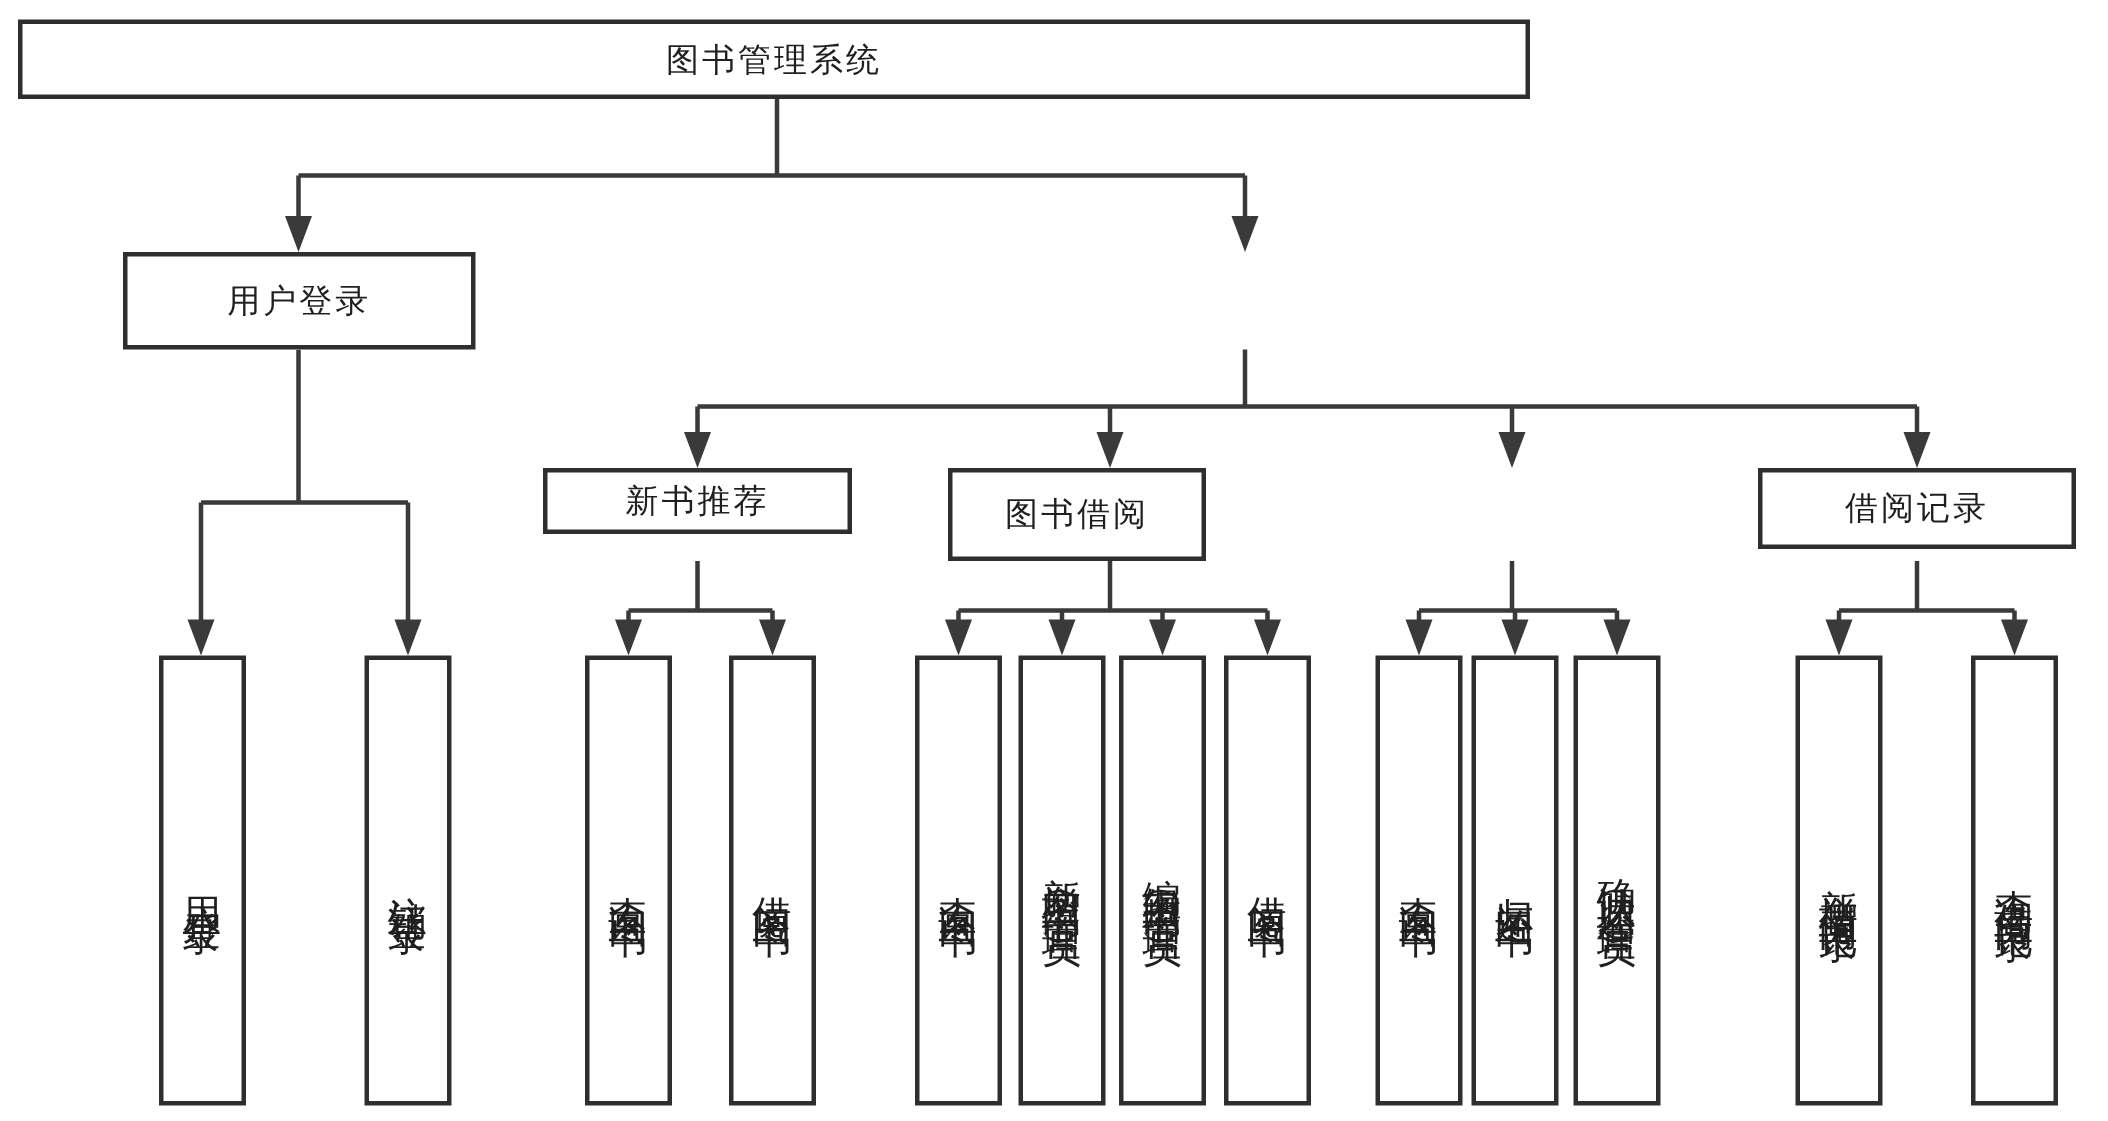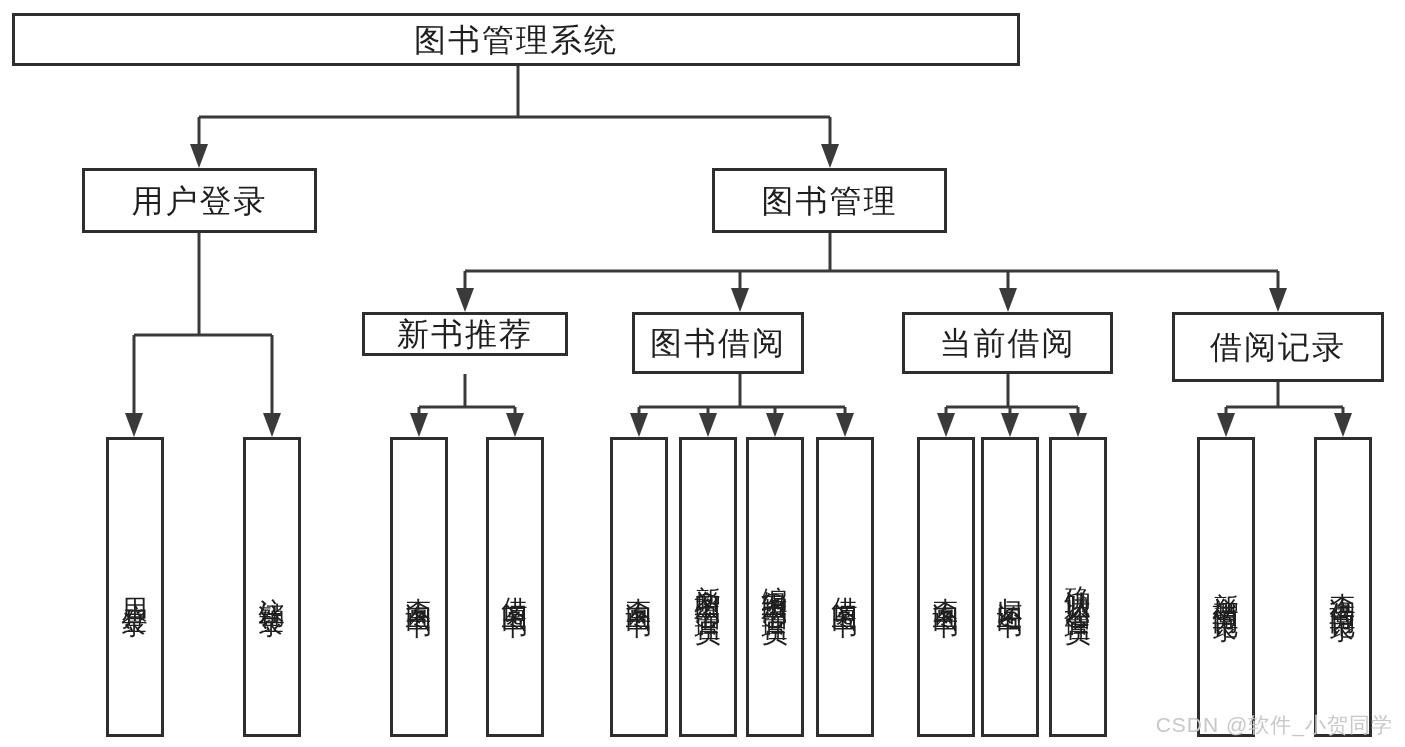--- a/index.html
+++ b/index.html
@@ -21,32 +21,32 @@
     position: absolute;
     box-sizing: border-box;
     background: #ffffff;
     border: 3px solid #2e2e2e;
     display: flex;
     align-items: center;
     justify-content: center;
     color: #1f1f1f;
   }
   .hlabel {
-    font-size: 32px;
+    font-size: 22px;
     letter-spacing: 2px;
     line-height: 1;
     white-space: nowrap;
   }
   .node-root   { left: 12px;  top: 13px;  width: 1008px; height: 53px; }
   .node-l2-0   { left: 82px;  top: 168px; width: 235px;  height: 65px; }
   .node-l2-1   { left: 712px; top: 168px; width: 235px;  height: 65px; }
   .node-l3-0   { left: 362px;  top: 312px; width: 206px; height: 44px; }
   .node-l3-1   { left: 632px;  top: 312px; width: 172px; height: 62px; }
   .node-l3-2   { left: 902px;  top: 312px; width: 211px; height: 62px; }
-  .node-l3-3   { left: 1172px; top: 312px; width: 212px; height: 70px; }
+  .node-l3-3   { left: 1172px; top: 312px; width: 212px; height: 54px; }
   .leaf {
     top: 437px;
     width: 58px;
     height: 300px;
   }
   .vlabel {
     writing-mode: vertical-rl;
     text-orientation: mixed;
     font-size: 26px;
     letter-spacing: 5px;
@@ -140,33 +140,27 @@
     </g>
   </svg>
 
   <div class="node node-root">
     <span class="hlabel">图书管理系统</span>
   </div>
 
   <div class="node node-l2-0">
     <span class="hlabel">用户登录</span>
   </div>
-  <div class="node node-l2-1">
-    <span class="hlabel">图书管理</span>
-  </div>
 
   <div class="node node-l3-0">
     <span class="hlabel">新书推荐</span>
   </div>
   <div class="node node-l3-1">
     <span class="hlabel">图书借阅</span>
   </div>
-  <div class="node node-l3-2">
-    <span class="hlabel">当前借阅</span>
-  </div>
   <div class="node node-l3-3">
     <span class="hlabel">借阅记录</span>
   </div>
 
   <div class="node leaf leaf-0">
     <span class="vlabel">用户登录</span>
   </div>
   <div class="node leaf leaf-1">
     <span class="vlabel">注销登录</span>
   </div>
@@ -197,15 +191,14 @@
   <div class="node leaf leaf-10">
     <span class="vlabel">确认归还（管理员）</span>
   </div>
   <div class="node leaf leaf-11">
     <span class="vlabel">新增借阅记录</span>
   </div>
   <div class="node leaf leaf-12">
     <span class="vlabel">查询借阅记录</span>
   </div>
 
-  <div id="watermark">CSDN @软件_小贺同学</div>
 
 </div>
 
 </body></html>

